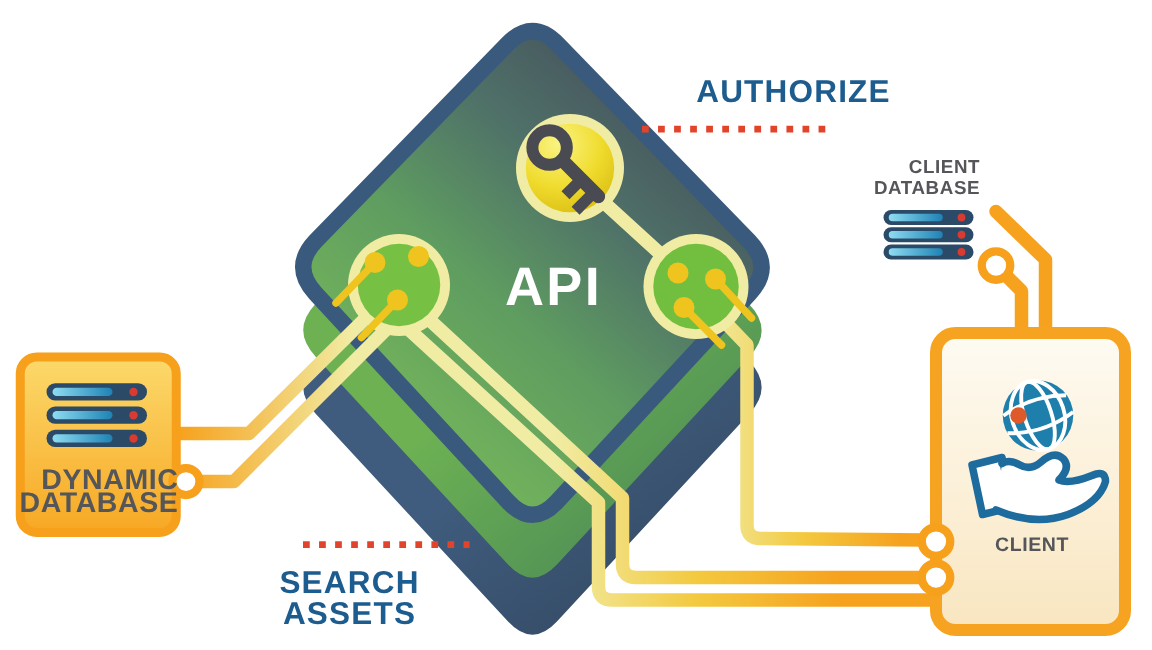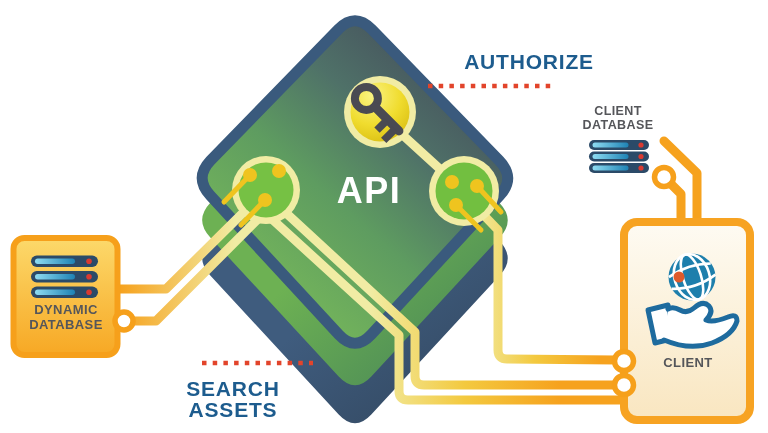--- a/index.html
+++ b/index.html
@@ -6,26 +6,26 @@
   html,body { margin:0; padding:0; background:#ffffff; }
   .stage {
     position:relative; width:768px; height:433px; background:#ffffff;
     overflow:hidden; font-family:"Liberation Sans", sans-serif;
   }
   .stage svg { position:absolute; left:0; top:0; }
   .lbl { position:absolute; font-weight:bold; text-align:center;
          transform:translateX(-50%); white-space:nowrap; }
   .lbl span { display:block; }
   .lbl-blue  { color:#1D5C8E; font-size:21px; letter-spacing:.8px; line-height:21px; }
-  .lbl-gray  { color:#55565A; font-size:13px; letter-spacing:.4px; line-height:15px; }
+  .lbl-gray  { color:#55565A; font-size:13px; letter-spacing:.4px; line-height:15px;text-align:right; }
   .lbl-authorize   { left:529px; top:51px; }
   .lbl-search      { left:233px; top:378px; }
   .lbl-api         { left:369px; top:172px; color:#ffffff; font-size:36px;
                      letter-spacing:1.5px; line-height:38px; }
-  .lbl-dynamic-db  { left:66px;  top:302px; font-size:13px; }
+  .lbl-dynamic-db  { left:66px;  top:313px; font-size:19px; }
   .lbl-client-db   { left:618px; top:104px; font-size:12.5px; line-height:14px; }
   .lbl-client-app  { left:688px; top:355px; line-height:16px; }
 </style>
 </head>
 <body>
 
 <div class="stage">
 
 <svg width="768" height="433" viewBox="0 0 768 433">
   <defs>

